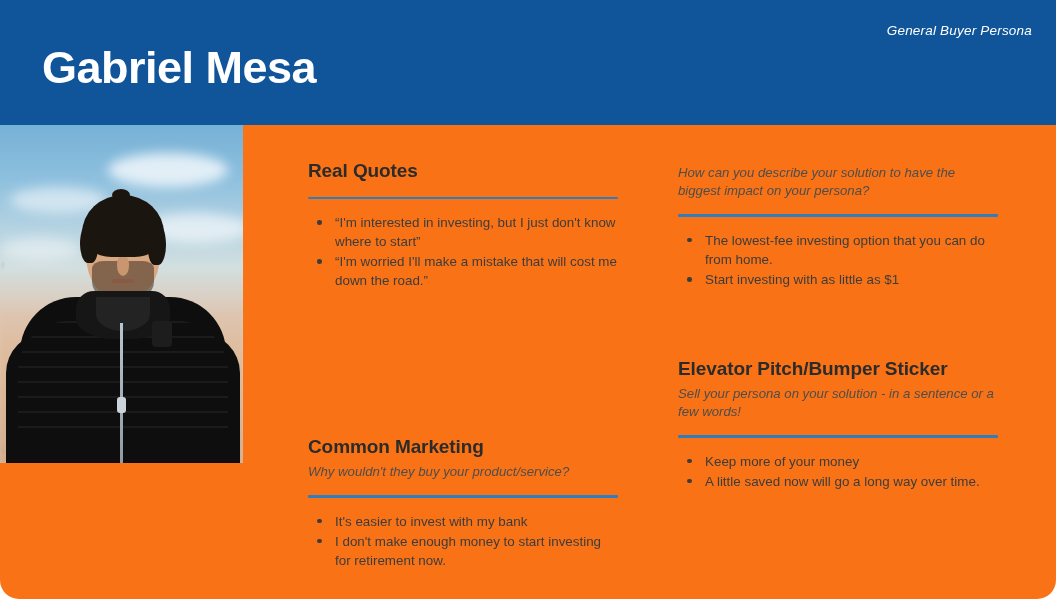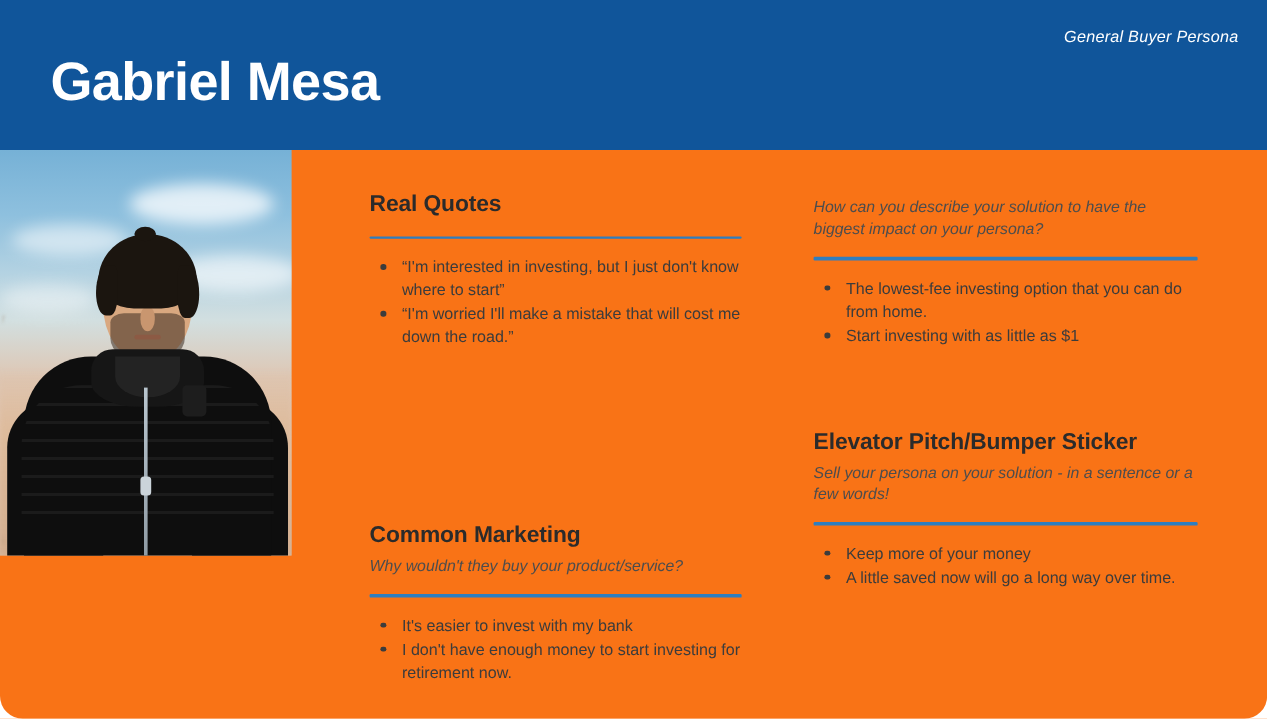--- a/index.html
+++ b/index.html
@@ -273,21 +273,21 @@
         <li>“I'm worried I'll make a mistake that will cost me down the road.”</li>
       </ul>
     </div>
 
     <div class="block" id="blk-objections">
       <h2 class="sec-title">Common Marketing</h2>
       <p class="sec-sub">Why wouldn't they buy your product/service?</p>
       <div class="rule wide"></div>
       <ul class="bullets">
         <li>It's easier to invest with my bank</li>
-        <li>I don't have enough money to start investing for retirement now.</li>
+        <li>I don't make enough money to start investing for retirement now.</li>
       </ul>
     </div>
 
   </div>
 
   <div class="col-right">
 
     <div class="block" id="blk-marketing">
       <p class="sec-sub">How can you describe your solution to have the biggest impact on your persona?</p>
       <div class="rule wide"></div>

